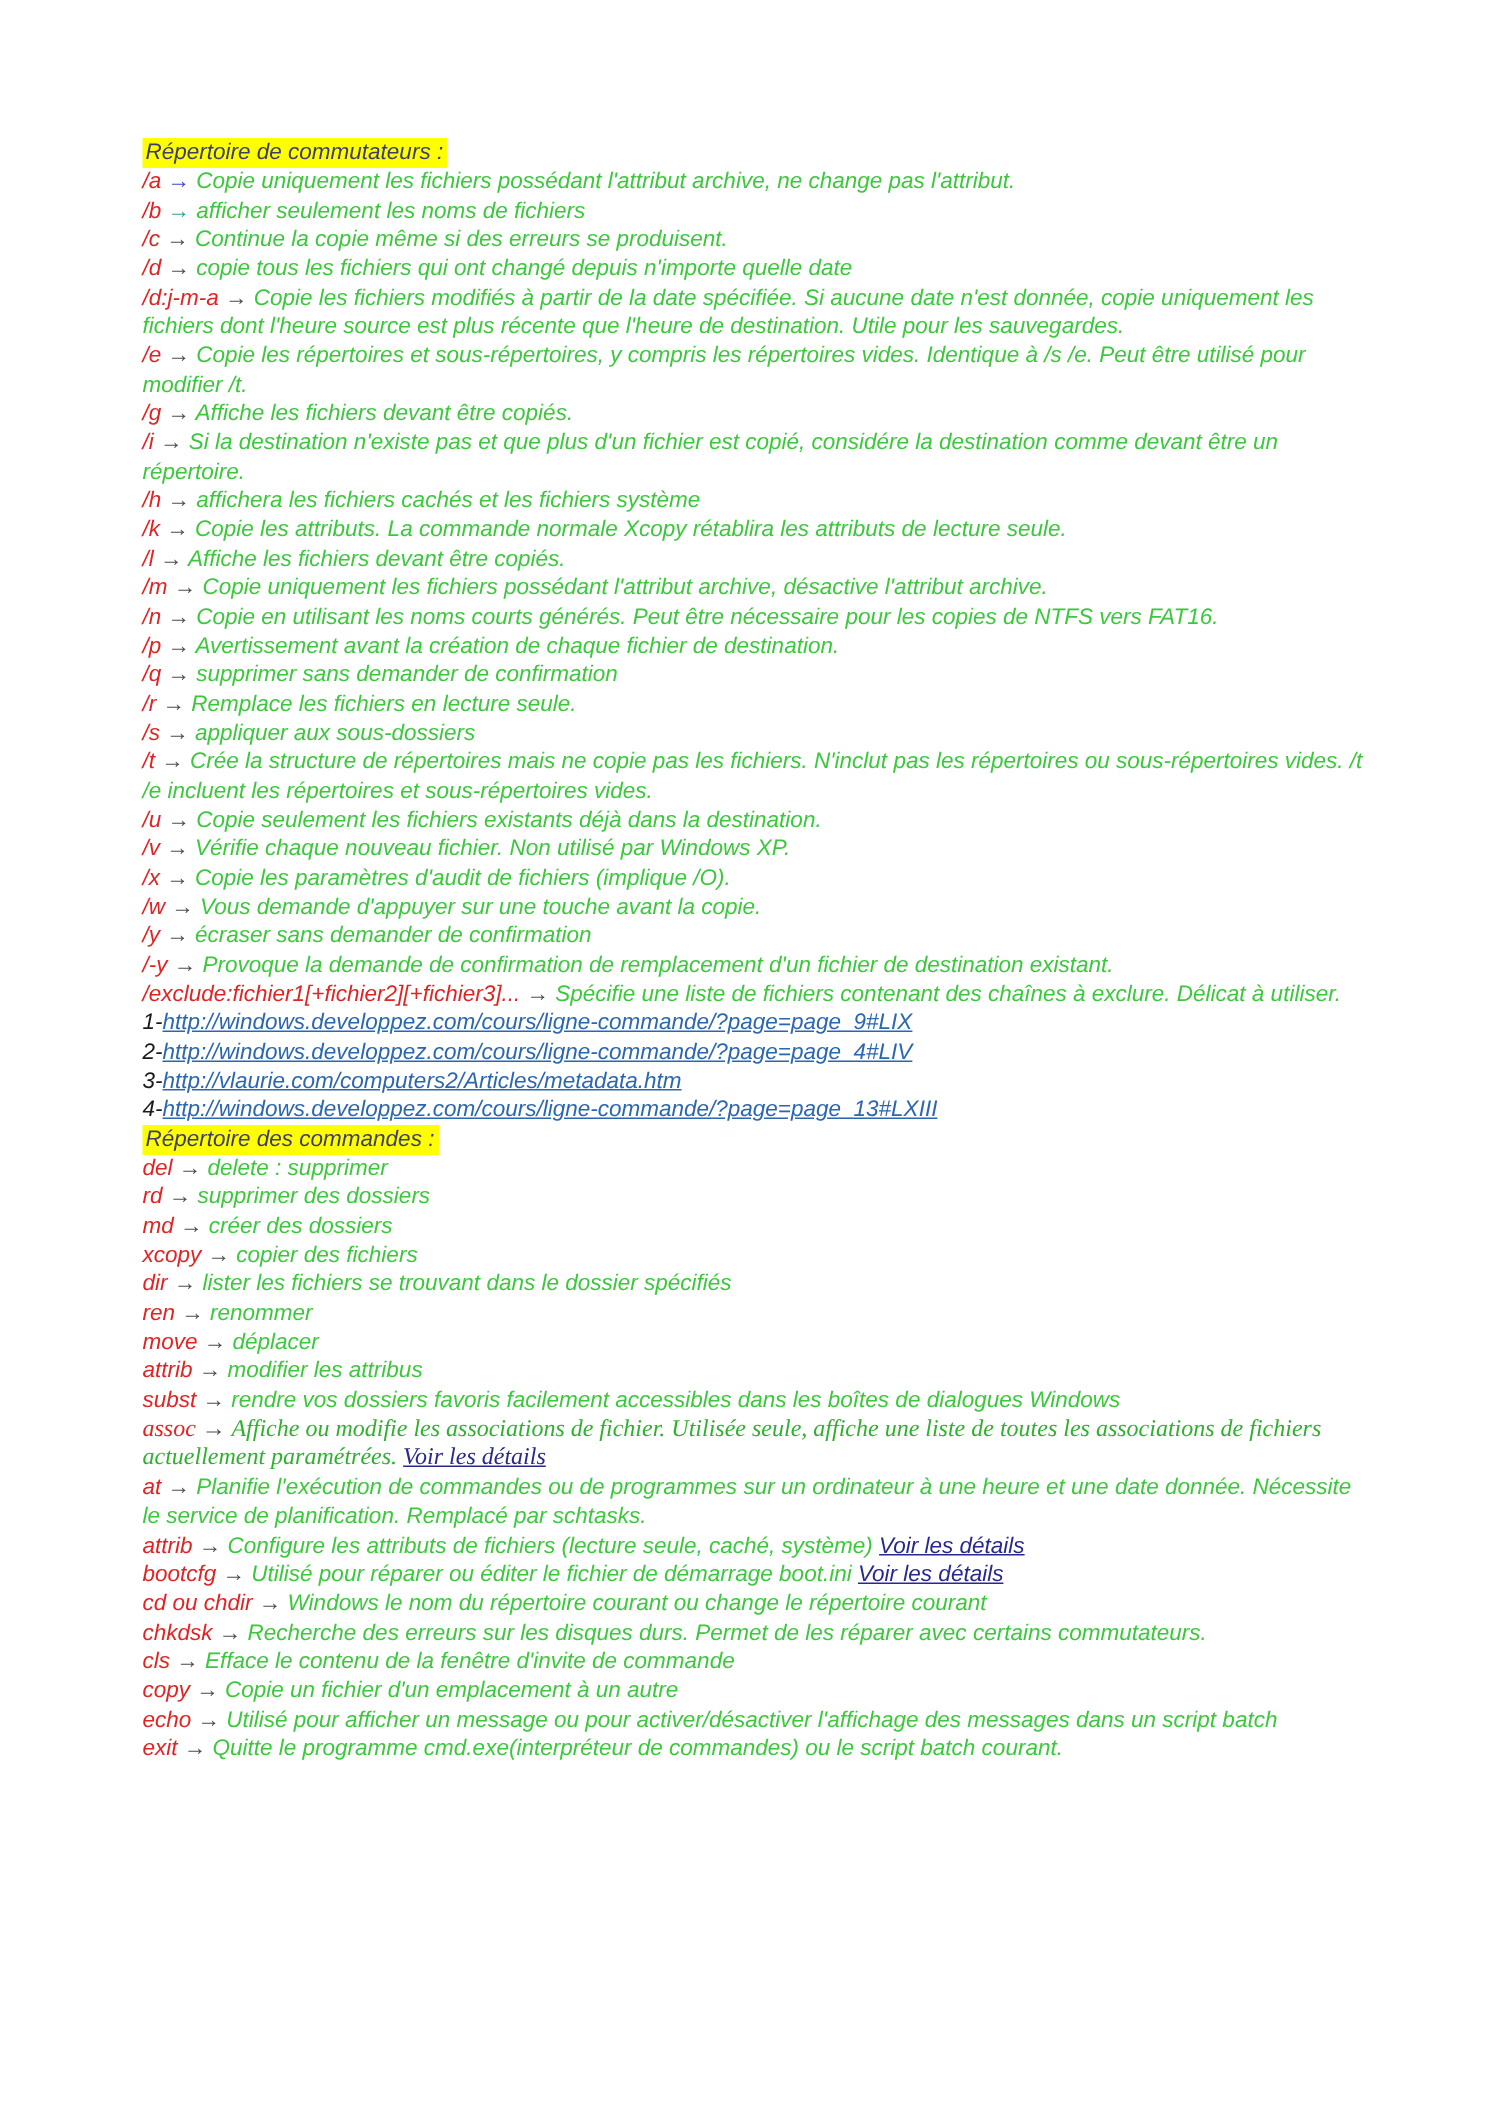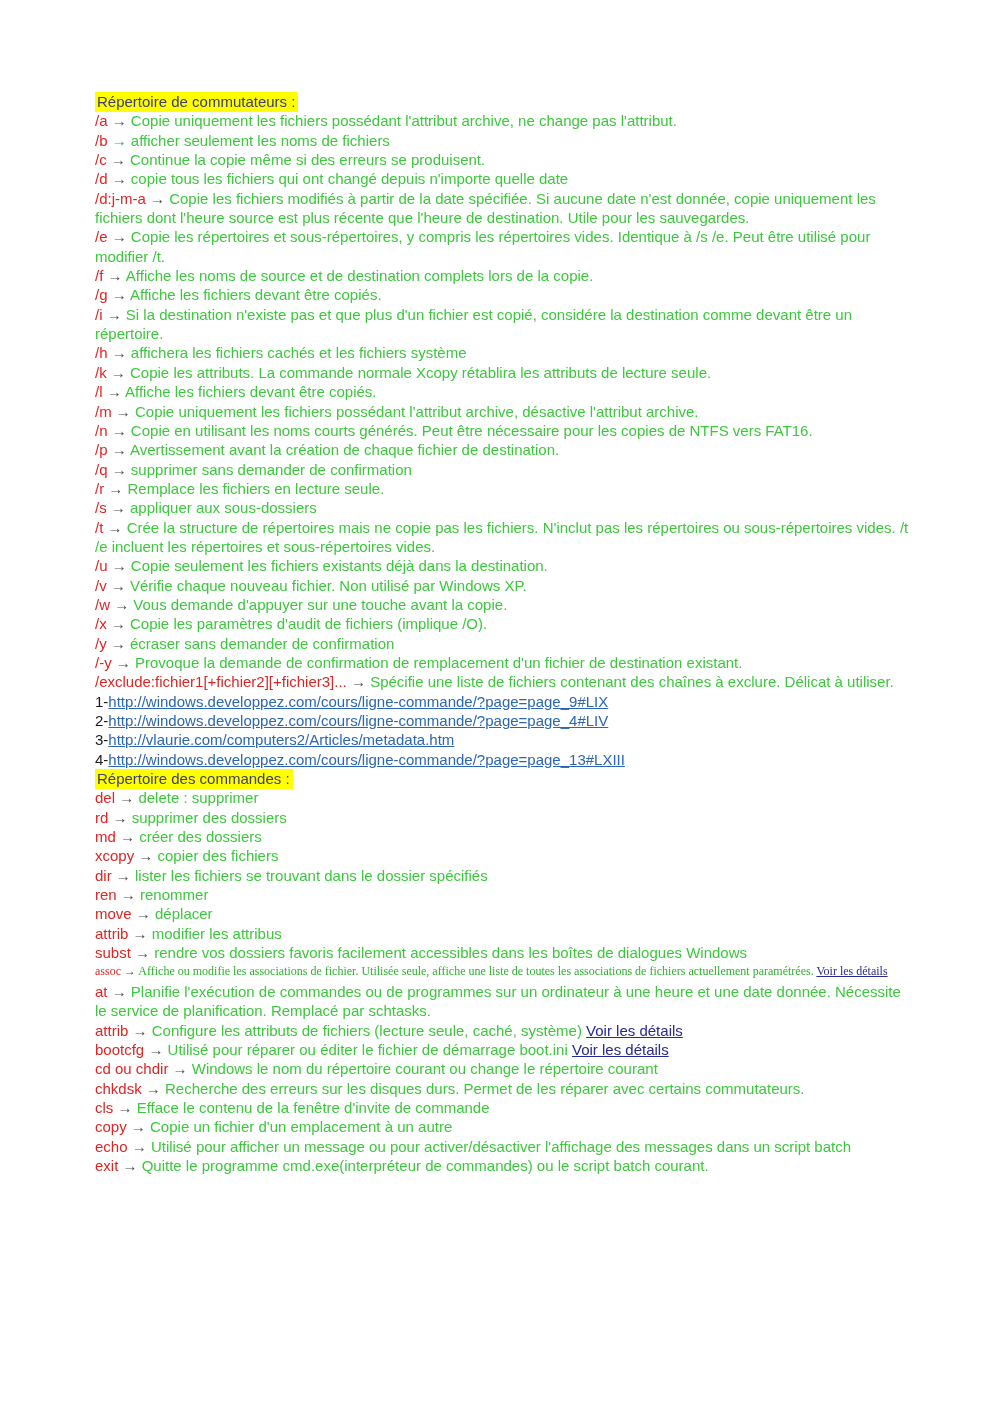--- a/index.html
+++ b/index.html
@@ -1,58 +1,57 @@
 <!DOCTYPE html>
 <html style="--hl-bg: #ffff00; --hl-text: #3c3c70; --red: #e02424; --green: #3cc83c; --serif-green: #2fb12f; --arrow: #4c4c4c; --link-blue: #2b66b1; --navy: #28288e; --black: #1b1b1b;"><head>
 <meta charset="utf-8">
 <style>
   html,body{margin:0;padding:0;background:#ffffff;}
-  .page{position:relative;width:968px;height:1415px;background:#ffffff;overflow:hidden;}
+  .page{position:relative;width:968px;height:1415px;background:#ffffff;overflow:hidden;font-style:italic;}
   .content{position:absolute;left:95px;top:92px;width:818px;
     font-family:"Liberation Sans",sans-serif;font-size:15px;line-height:19.34px;color:#000;}
   p{margin:0;}
   .heading .hl{background:var(--hl-bg);color:var(--hl-text);padding:1px 3px 2px 2px;}
   .cmd{color:var(--red);}
   .desc{color:var(--green);}
   .arrow{color:var(--arrow);}
-  .item.serif{font-family:"Liberation Serif",serif;font-size:12px;}
+  .item.serif{font-family:"Liberation Serif",serif;font-size:16px;}
   .item.serif .desc{color:var(--serif-green);}
   a.details{color:var(--navy);text-decoration:underline;cursor:pointer;}
   .linkline .prefix{color:var(--black);}
   .linkline a.url{color:var(--link-blue);text-decoration:underline;cursor:pointer;}
 </style>
 </head>
 <body>
 
 <div class="page">
   <div class="content">
       <p class="heading"><span class="hl">Répertoire de commutateurs :</span></p>
       <p class="item"><span class="cmd">/a</span><span class="arrow" style="color: rgb(59, 68, 203);"> → </span><span class="desc">Copie uniquement les fichiers possédant l'attribut archive, ne change pas l'attribut.</span></p>
       <p class="item"><span class="cmd">/b</span><span class="arrow" style="color: rgb(47, 162, 149);"> → </span><span class="desc">afficher seulement les noms de fichiers</span></p>
       <p class="item"><span class="cmd">/c</span><span class="arrow"> → </span><span class="desc">Continue la copie même si des erreurs se produisent.</span></p>
       <p class="item"><span class="cmd">/d</span><span class="arrow"> → </span><span class="desc">copie tous les fichiers qui ont changé depuis n'importe quelle date</span></p>
       <p class="item"><span class="cmd">/d:j-m-a</span><span class="arrow"> → </span><span class="desc">Copie les fichiers modifiés à partir de la date spécifiée. Si aucune date n'est donnée, copie uniquement les fichiers dont l'heure source est plus récente que l'heure de destination. Utile pour les sauvegardes.</span></p>
       <p class="item"><span class="cmd">/e</span><span class="arrow"> → </span><span class="desc">Copie les répertoires et sous-répertoires, y compris les répertoires vides. Identique à /s /e. Peut être utilisé pour modifier /t.</span></p>
-      <p class="item"><span class="cmd">/f</span><span class="arrow"> → </span><span class="desc">Affiche les noms de source et de destination complets lors de la copie.</span></p>
       <p class="item"><span class="cmd">/g</span><span class="arrow"> → </span><span class="desc">Affiche les fichiers devant être copiés.</span></p>
       <p class="item"><span class="cmd">/i</span><span class="arrow"> → </span><span class="desc">Si la destination n'existe pas et que plus d'un fichier est copié, considére la destination comme devant être un répertoire.</span></p>
       <p class="item"><span class="cmd">/h</span><span class="arrow"> → </span><span class="desc">affichera les fichiers cachés et les fichiers système</span></p>
       <p class="item"><span class="cmd">/k</span><span class="arrow"> → </span><span class="desc">Copie les attributs. La commande normale Xcopy rétablira les attributs de lecture seule.</span></p>
       <p class="item"><span class="cmd">/l</span><span class="arrow"> → </span><span class="desc">Affiche les fichiers devant être copiés.</span></p>
       <p class="item"><span class="cmd">/m</span><span class="arrow"> → </span><span class="desc">Copie uniquement les fichiers possédant l'attribut archive, désactive l'attribut archive.</span></p>
       <p class="item"><span class="cmd">/n</span><span class="arrow"> → </span><span class="desc">Copie en utilisant les noms courts générés. Peut être nécessaire pour les copies de NTFS vers FAT16.</span></p>
       <p class="item"><span class="cmd">/p</span><span class="arrow"> → </span><span class="desc">Avertissement avant la création de chaque fichier de destination.</span></p>
       <p class="item"><span class="cmd">/q</span><span class="arrow"> → </span><span class="desc">supprimer sans demander de confirmation</span></p>
       <p class="item"><span class="cmd">/r</span><span class="arrow"> → </span><span class="desc">Remplace les fichiers en lecture seule.</span></p>
       <p class="item"><span class="cmd">/s</span><span class="arrow"> → </span><span class="desc">appliquer aux sous-dossiers</span></p>
       <p class="item"><span class="cmd">/t</span><span class="arrow"> → </span><span class="desc">Crée la structure de répertoires mais ne copie pas les fichiers. N'inclut pas les répertoires ou sous-répertoires vides. /t /e incluent les répertoires et sous-répertoires vides.</span></p>
       <p class="item"><span class="cmd">/u</span><span class="arrow"> → </span><span class="desc">Copie seulement les fichiers existants déjà dans la destination.</span></p>
       <p class="item"><span class="cmd">/v</span><span class="arrow"> → </span><span class="desc">Vérifie chaque nouveau fichier. Non utilisé par Windows XP.</span></p>
+      <p class="item"><span class="cmd">/x</span><span class="arrow"> → </span><span class="desc">Copie les paramètres d'audit de fichiers (implique /O).</span></p>
       <p class="item"><span class="cmd">/w</span><span class="arrow"> → </span><span class="desc">Vous demande d'appuyer sur une touche avant la copie.</span></p>
-      <p class="item"><span class="cmd">/x</span><span class="arrow"> → </span><span class="desc">Copie les paramètres d'audit de fichiers (implique /O).</span></p>
       <p class="item"><span class="cmd">/y</span><span class="arrow"> → </span><span class="desc">écraser sans demander de confirmation</span></p>
       <p class="item"><span class="cmd">/-y</span><span class="arrow"> → </span><span class="desc">Provoque la demande de confirmation de remplacement d'un fichier de destination existant.</span></p>
       <p class="item"><span class="cmd">/exclude:fichier1[+fichier2][+fichier3]...</span><span class="arrow"> → </span><span class="desc">Spécifie une liste de fichiers contenant des chaînes à exclure. Délicat à utiliser.</span></p>
       <p class="linkline"><span class="prefix">1-</span><a class="url">http://windows.developpez.com/cours/ligne-commande/?page=page_9#LIX</a></p>
       <p class="linkline"><span class="prefix">2-</span><a class="url">http://windows.developpez.com/cours/ligne-commande/?page=page_4#LIV</a></p>
       <p class="linkline"><span class="prefix">3-</span><a class="url">http://vlaurie.com/computers2/Articles/metadata.htm</a></p>
       <p class="linkline"><span class="prefix">4-</span><a class="url">http://windows.developpez.com/cours/ligne-commande/?page=page_13#LXIII</a></p>
       <p class="heading"><span class="hl">Répertoire des commandes :</span></p>
       <p class="item"><span class="cmd">del</span><span class="arrow"> → </span><span class="desc">delete : supprimer</span></p>
       <p class="item"><span class="cmd">rd</span><span class="arrow"> → </span><span class="desc">supprimer des dossiers</span></p>

